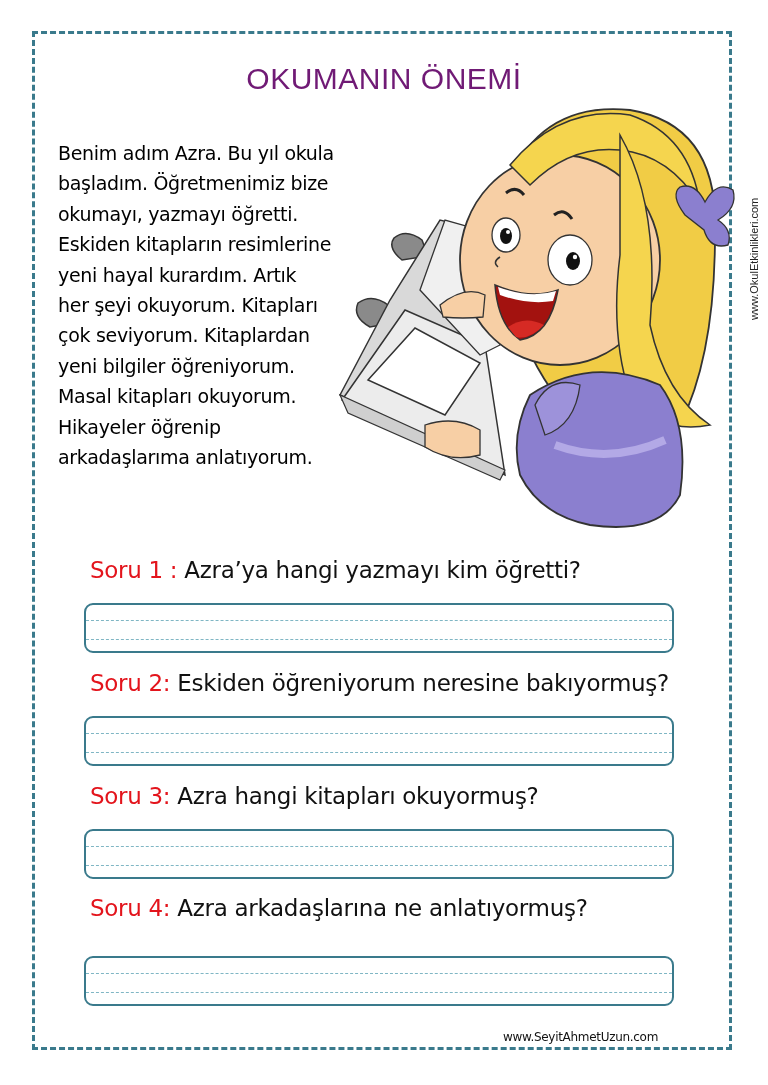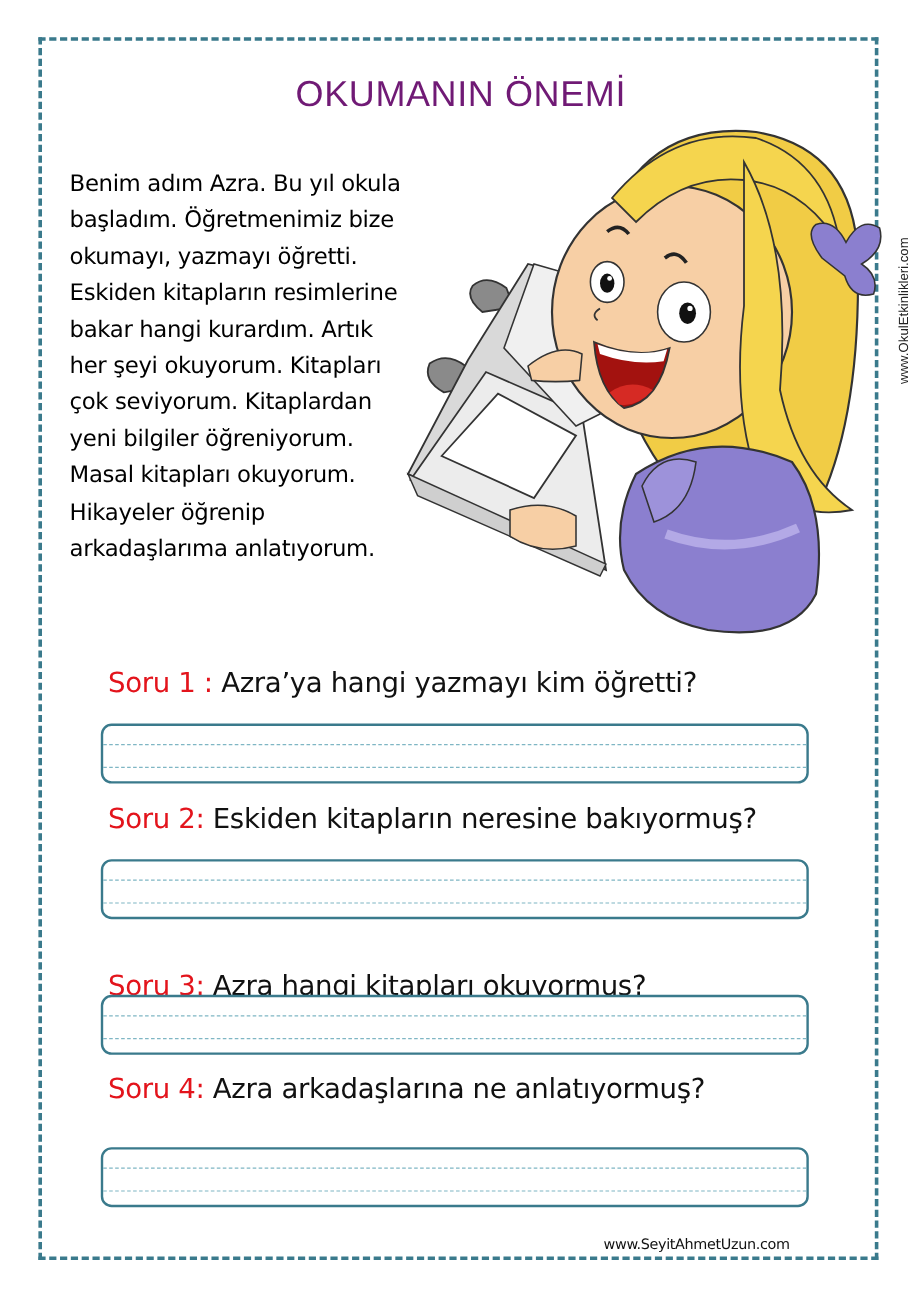--- a/index.html
+++ b/index.html
@@ -34,21 +34,21 @@
 
 <div class="frame"></div>
 
 <div class="title">OKUMANIN  ÖNEMİ</div>
 
 <div class="story">
   <div class="story-line">Benim adım Azra. Bu yıl okula</div>
   <div class="story-line">başladım. Öğretmenimiz bize</div>
   <div class="story-line">okumayı, yazmayı öğretti.</div>
   <div class="story-line">Eskiden kitapların resimlerine</div>
-  <div class="story-line">bakar hangi kurardım. Artık</div>
+  <div class="story-line">yeni hayal kurardım. Artık</div>
   <div class="story-line">her şeyi okuyorum. Kitapları</div>
   <div class="story-line">çok seviyorum. Kitaplardan</div>
   <div class="story-line">yeni bilgiler öğreniyorum.</div>
   <div class="story-line">Masal kitapları okuyorum.</div>
   <div class="story-line">Hikayeler öğrenip</div>
   <div class="story-line">arkadaşlarıma anlatıyorum.</div>
 </div>
 
 <div class="illustration">
   <svg width="410" height="440" viewBox="0 0 410 440" xmlns="http://www.w3.org/2000/svg">
@@ -104,28 +104,28 @@
 
 <div class="question" style="top:557px;">
   <span class="q-label">Soru 1 :</span><span class="q-text"> Azra’ya hangi yazmayı kim öğretti?</span>
 </div>
 <div class="answer-box" style="top:603px;">
   <div class="answer-line l1"></div>
   <div class="answer-line l2"></div>
 </div>
 
 <div class="question" style="top:670px;">
-  <span class="q-label">Soru 2:</span><span class="q-text"> Eskiden kitapların neresine bakıyormuş?</span>
+  <span class="q-label">Soru 2:</span><span class="q-text"> Eskiden öğreniyorum neresine bakıyormuş?</span>
 </div>
 <div class="answer-box" style="top:716px;">
   <div class="answer-line l1"></div>
   <div class="answer-line l2"></div>
 </div>
 
-<div class="question" style="top:783px;margin-top:26px;">
+<div class="question" style="top:783px;">
   <span class="q-label">Soru 3:</span><span class="q-text"> Azra hangi kitapları okuyormuş?</span>
 </div>
 <div class="answer-box" style="top:829px;">
   <div class="answer-line l1"></div>
   <div class="answer-line l2"></div>
 </div>
 
 <div class="question" style="top:895px;">
   <span class="q-label">Soru 4:</span><span class="q-text"> Azra arkadaşlarına ne anlatıyormuş?</span>
 </div>

